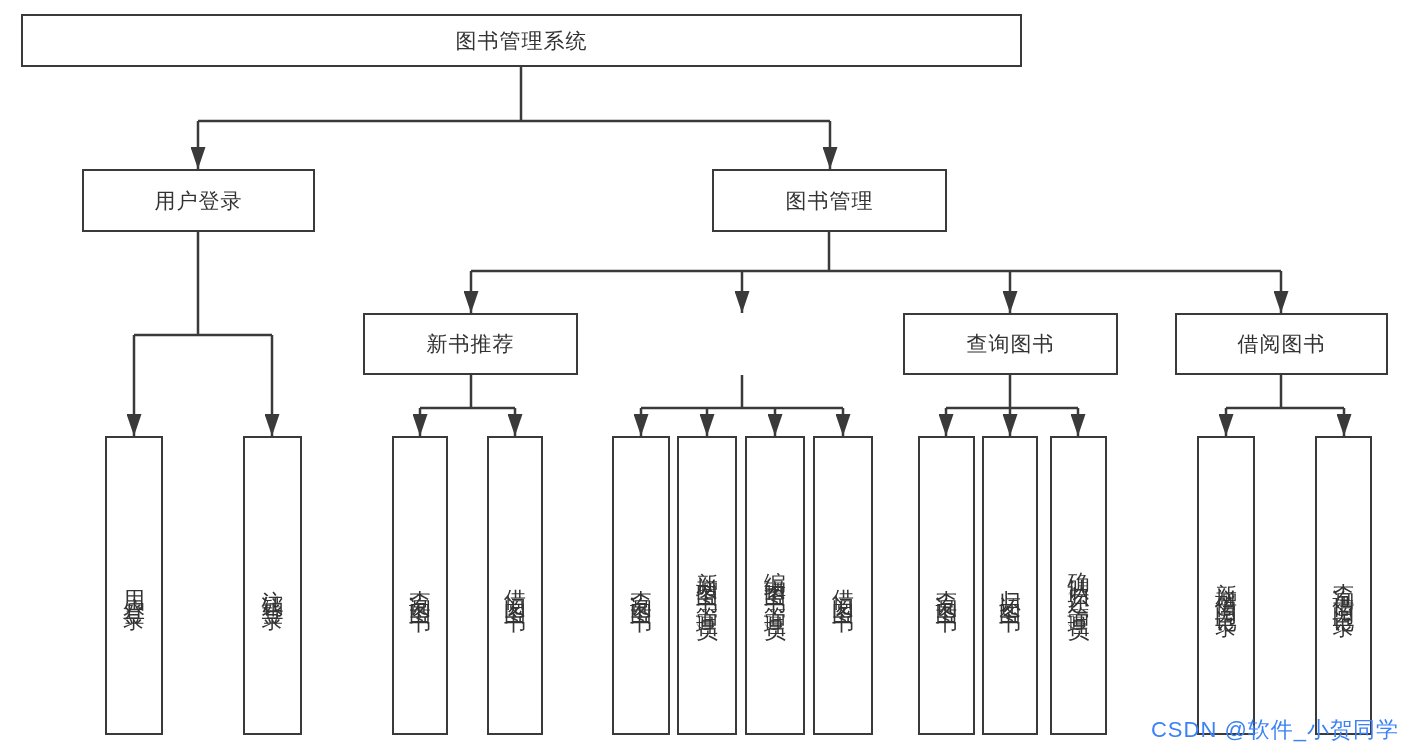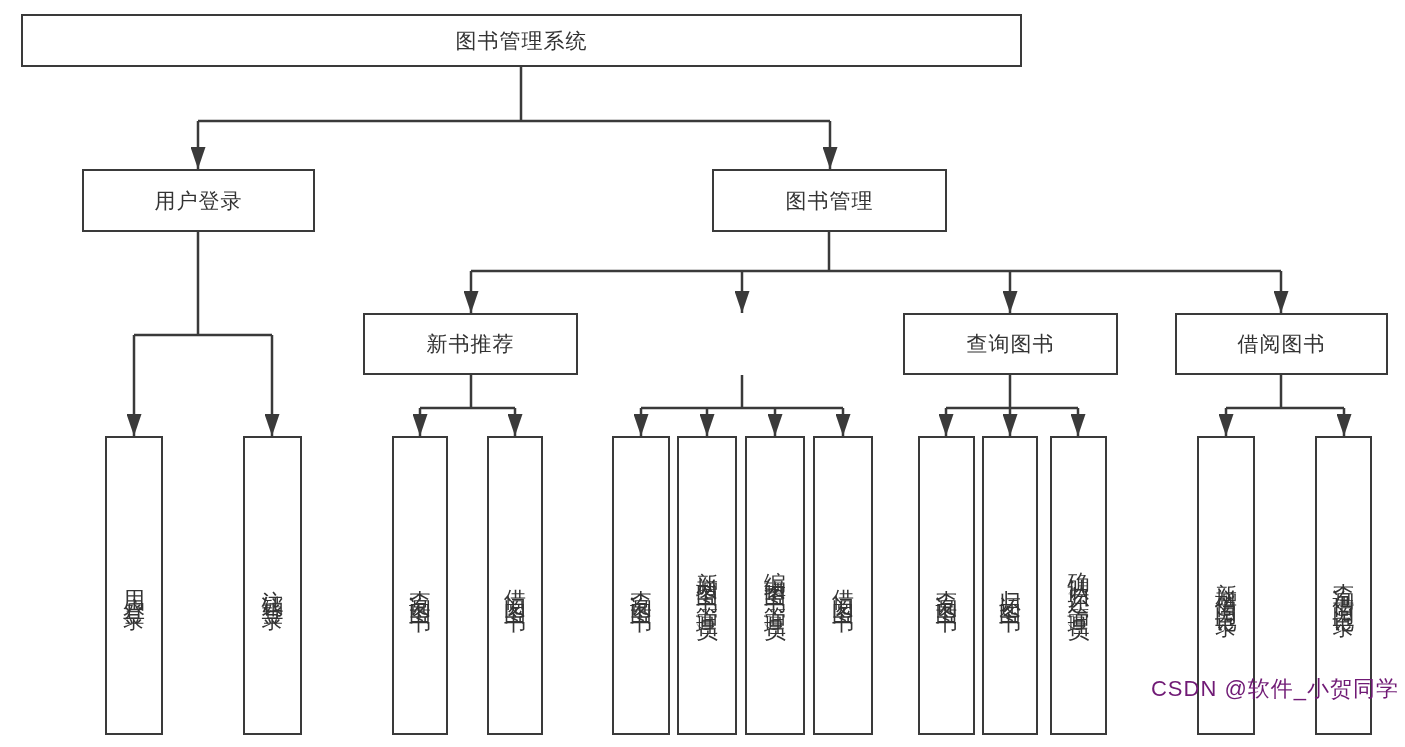--- a/index.html
+++ b/index.html
@@ -13,22 +13,22 @@
     background:#ffffff;border:2.5px solid #3a3a3a;color:#333333;
     display:flex;align-items:center;justify-content:center;
     white-space:nowrap;
   }
   .h{font-size:21px;letter-spacing:1px;}
   .v{
     font-size:22px;letter-spacing:7px;line-height:1;
     writing-mode:vertical-rl;text-orientation:mixed;
   }
   #watermark{
-    position:absolute;z-index:3;right:6px;top:674px;
-    font-size:22px;color:#701a75;letter-spacing:1px;
+    position:absolute;z-index:3;right:6px;top:715px;
+    font-size:22px;color:#3b82f6;letter-spacing:1px;
   }
 </style>
 </head>
 <body>
 
 <div id="canvas">
 
   <svg id="wires" width="1405" height="747" viewBox="0 0 1405 747">
     <defs>
       <marker id="arrowhead" markerUnits="userSpaceOnUse" markerWidth="22" markerHeight="15" refX="22" refY="7.5" orient="auto">

